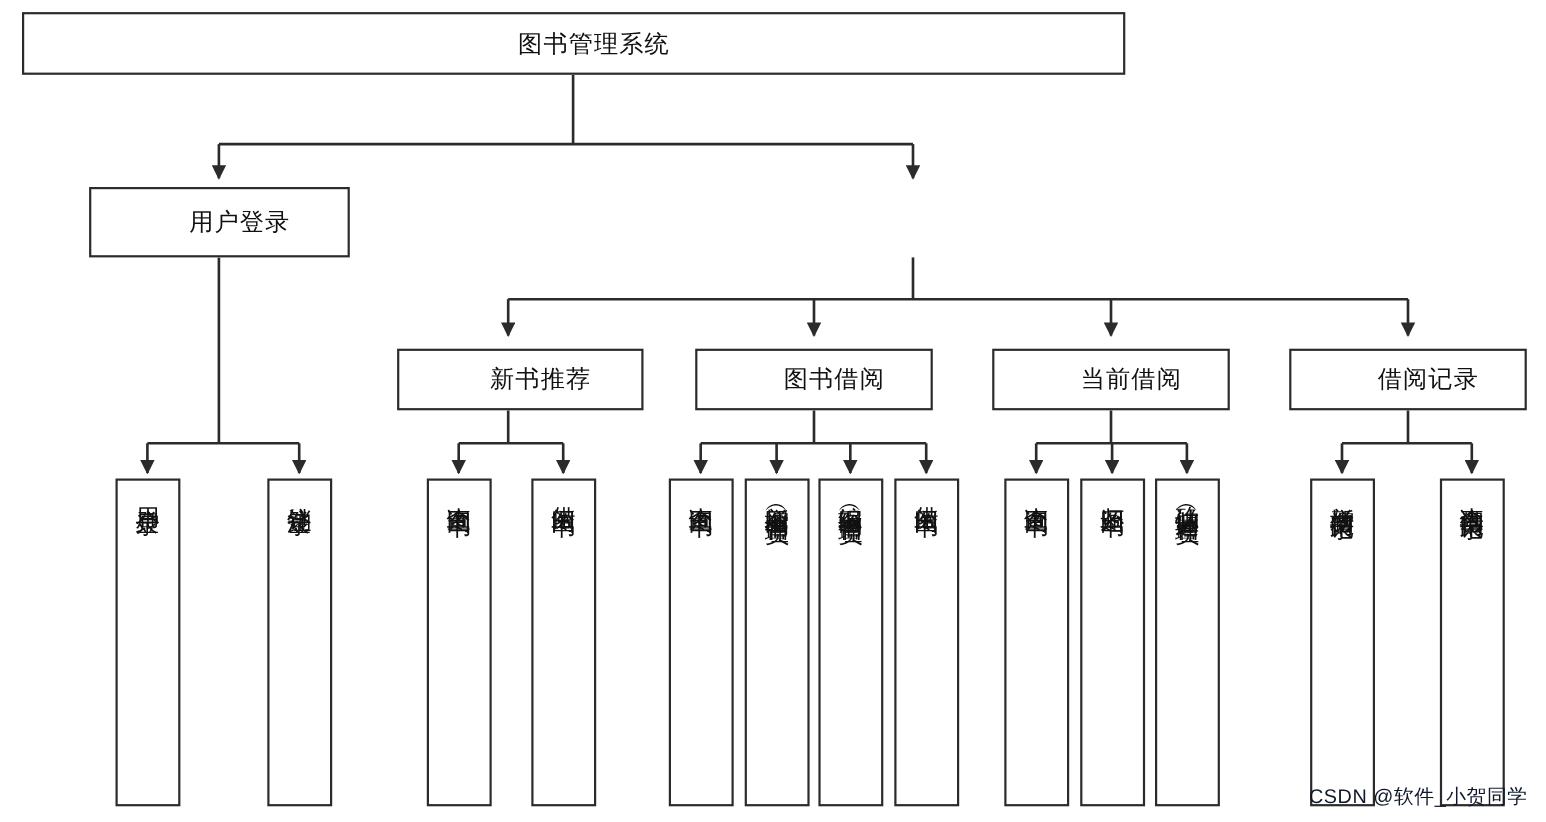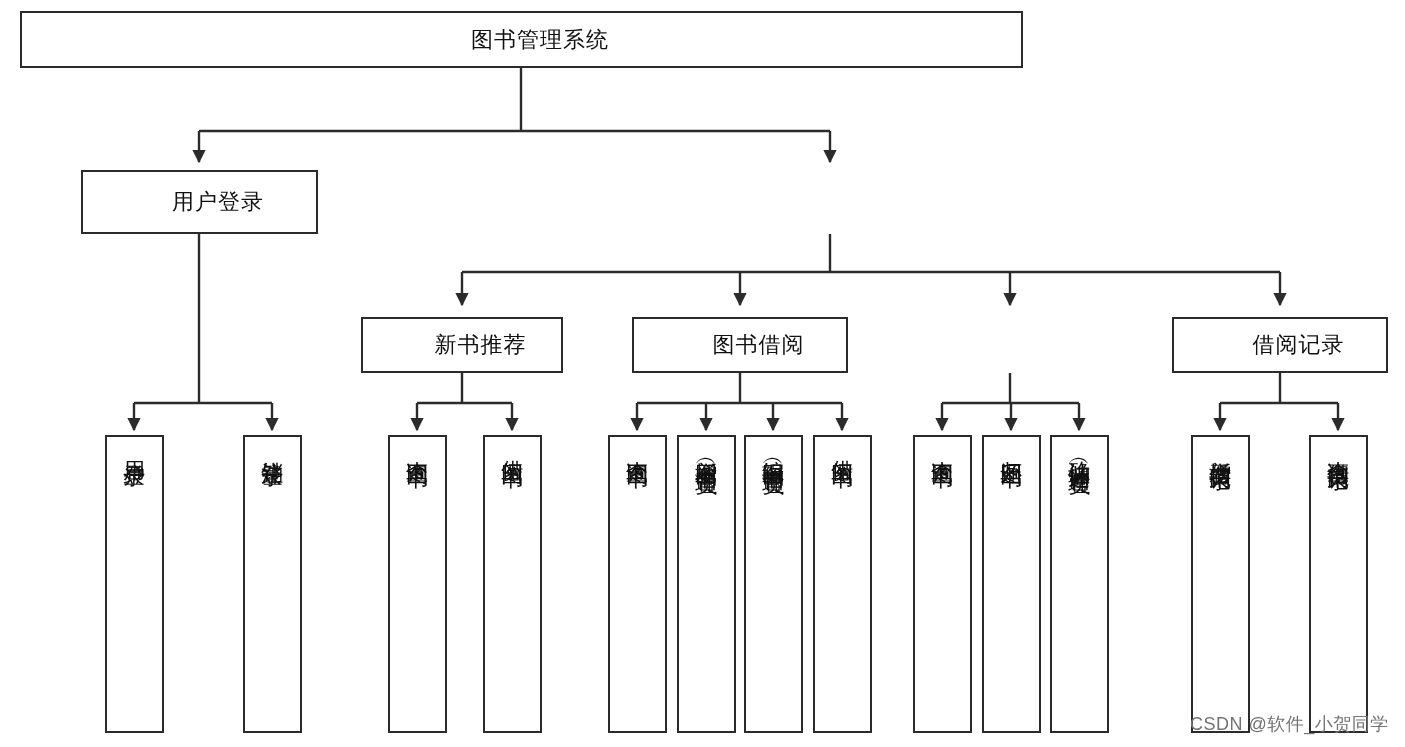--- a/index.html
+++ b/index.html
@@ -37,21 +37,21 @@
     letter-spacing:2px;
     white-space:nowrap;
     color:#111111;
   }
   
   svg#wires{position:absolute;left:0;top:0;width:1405px;height:747px;pointer-events:none;}
   .watermark{
     position:absolute;
     left:1190px;top:712px;
     font-size:18px;
-    color:#737373;
+    color:#0f172a;
     letter-spacing:0.5px;
     white-space:nowrap;
   }
 </style>
 </head>
 <body>
 
 <div id="diagram">
 
   <svg id="wires" viewBox="0 0 1405 747" xmlns="http://www.w3.org/2000/svg">
@@ -105,25 +105,28 @@
   </svg>
 
   <div class="box horiz" style="left:20px;top:11px;width:1003px;height:57px;">
     <span>图书管理系统</span>
   </div>
 
   <div class="box horiz" style="left:81px;top:170px;width:237px;height:64px;">
     <span>用户登录</span>
   </div>
 
-  <div class="box horiz" style="left:361px;top:317px;width:202px;height:56px;">
+  <div class="box horiz" style="left:361px;top:317px;width:224px;height:56px;">
     <span>新书推荐</span>
   </div>
   <div class="box horiz" style="left:632px;top:317px;width:216px;height:56px;align-items:center;">
     <span>图书借阅</span>
+  </div>
+  <div class="box horiz" style="left:902px;top:317px;width:216px;height:56px;">
+    <span>当前借阅</span>
   </div>
   <div class="box horiz" style="left:1172px;top:317px;width:216px;height:56px;text-align:right;">
     <span>借阅记录</span>
   </div>
 
   <div class="box vert" style="left:105px;top:435px;width:59px;height:298px;">
     <span class="vlabel">用户登录</span>
   </div>
   <div class="box vert" style="left:243px;top:435px;width:59px;height:298px;">
     <span class="vlabel">注销登录</span>

